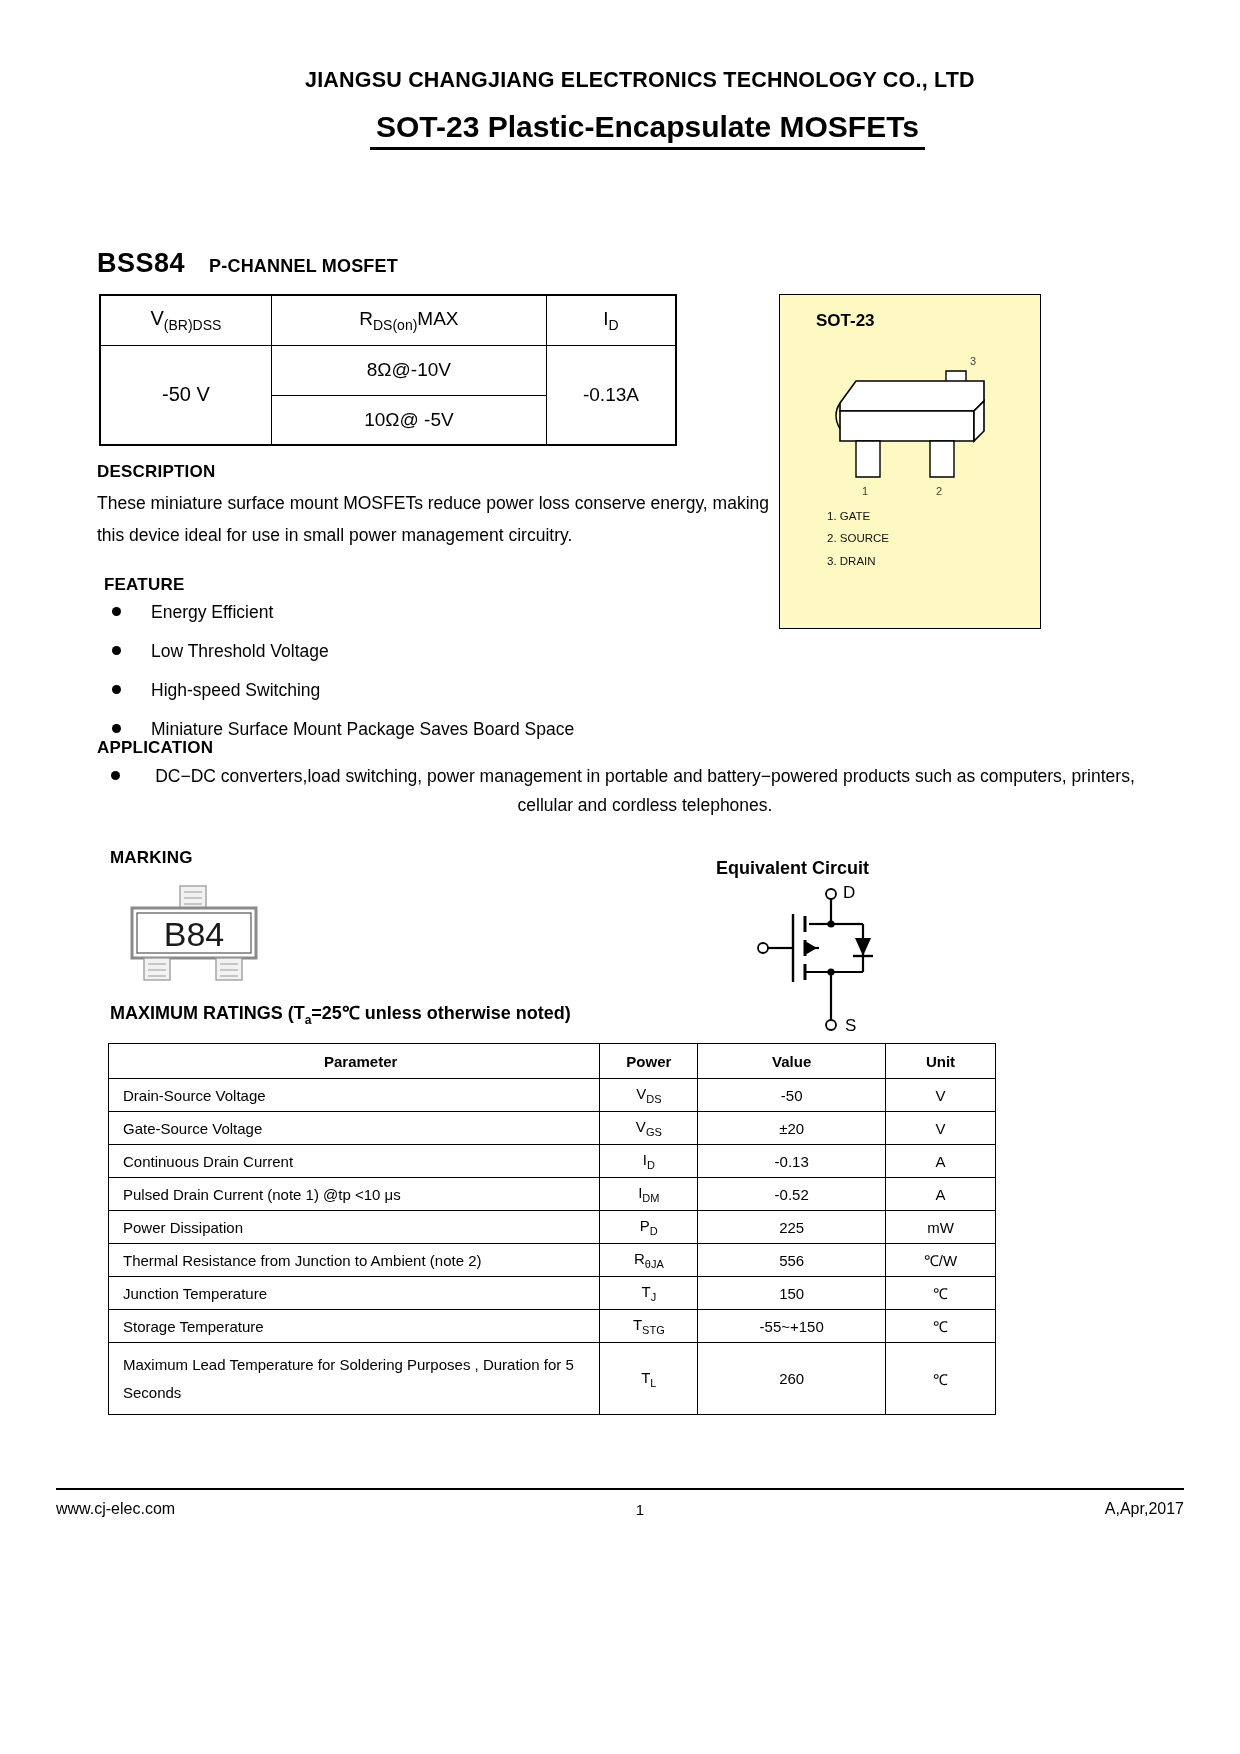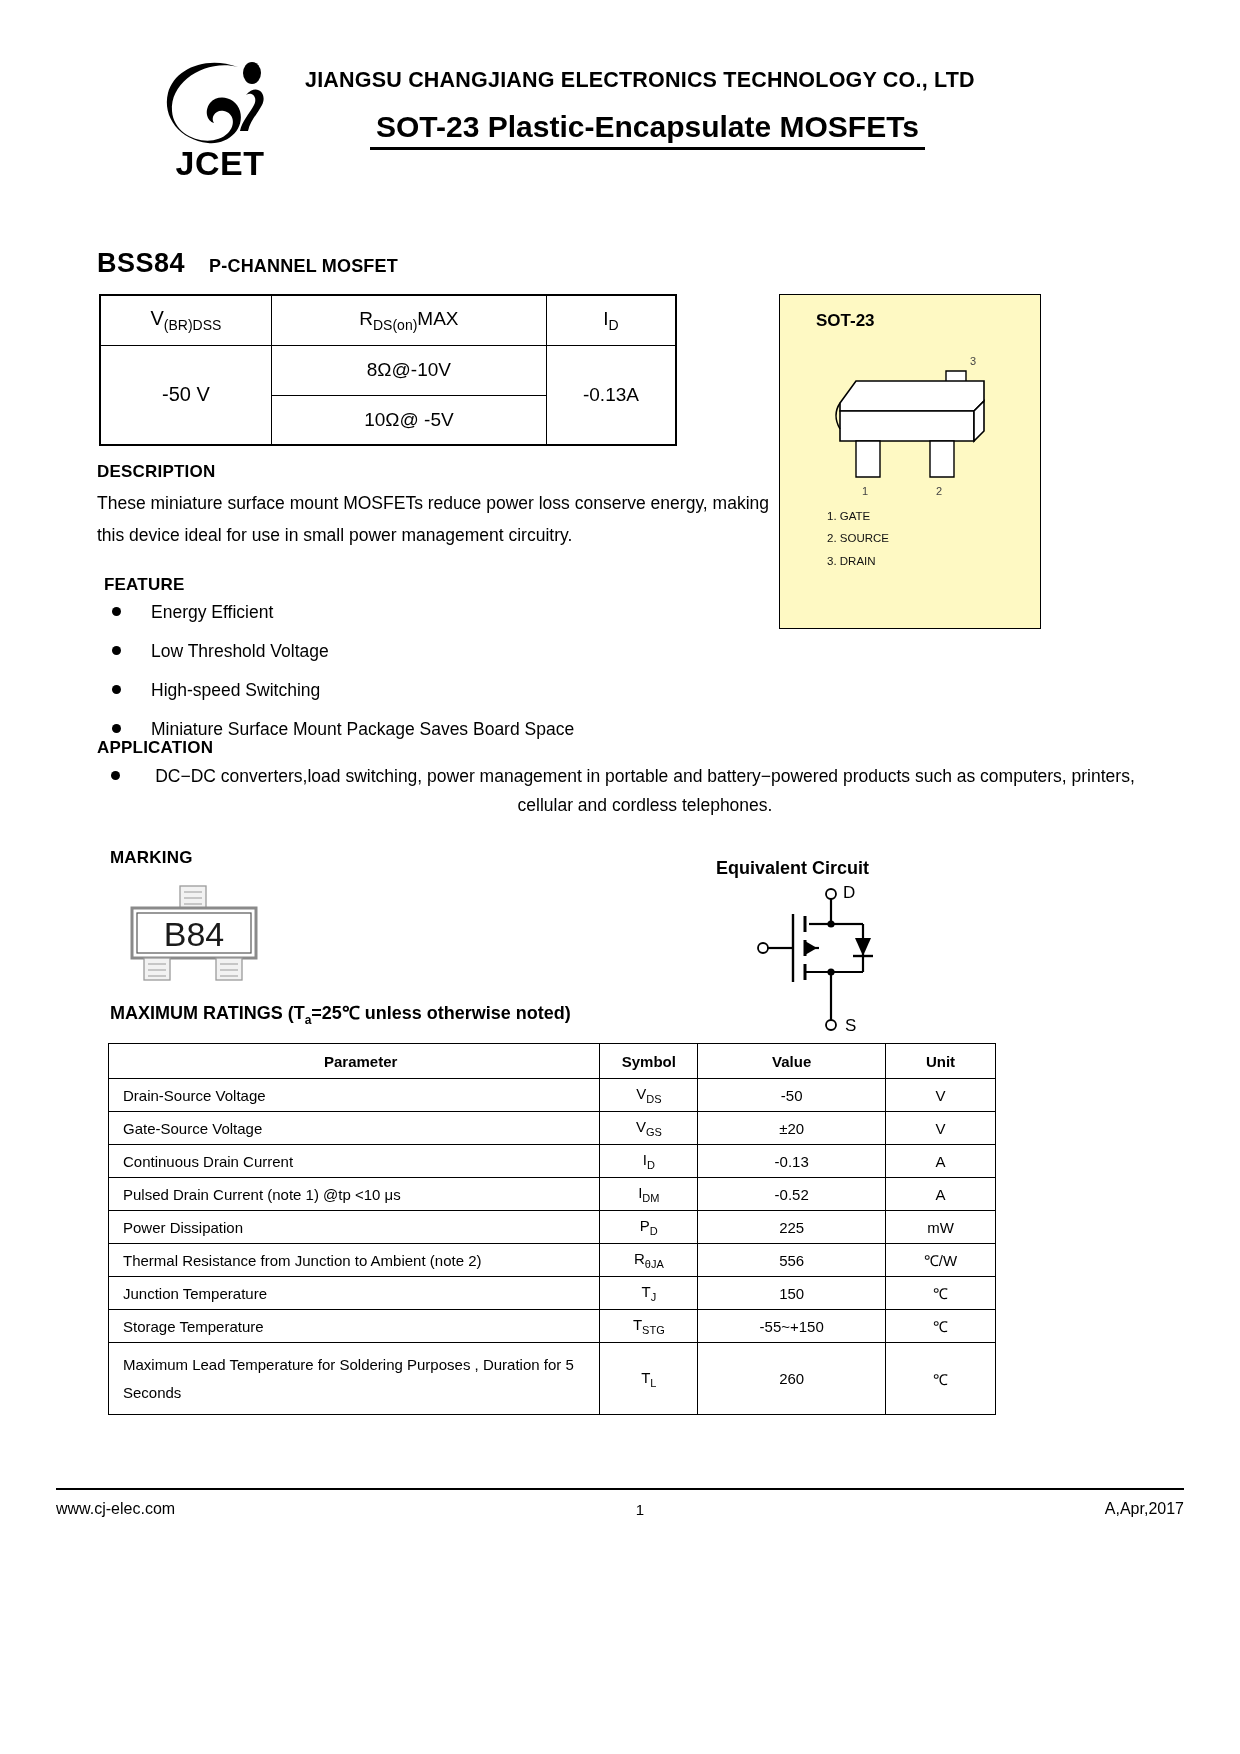--- a/index.html
+++ b/index.html
@@ -128,28 +128,20 @@
     font-size: 16px;
   }
   .footer .f-center { font-size: 15px; }
 </style>
 </head>
 <body>
 
 <div class="page">
 
   <div class="header">
-    <div class="logo-wrap">
-      <svg class="logo-mark" viewBox="0 0 120 95">
-        <path d="M78 12 C 46 4, 10 26, 12 56 C 14 84, 52 94, 68 78 C 76 70, 74 58, 64 56 C 56 54, 50 62, 54 68 C 47 66, 44 56, 50 48 C 58 38, 76 42, 80 56 C 85 74, 68 90, 48 88 C 20 85, 2 62, 8 38 C 14 14, 46 0, 78 12 Z" fill="#000"></path>
-        <ellipse cx="92" cy="18" rx="9" ry="11" fill="#000"></ellipse>
-        <path d="M86 40 C 92 36, 98 42, 94 50 C 90 58, 82 66, 80 76 L 88 76 C 90 66, 98 58, 102 50 C 108 38, 96 28, 86 40 Z" fill="#000"></path>
-      </svg>
-      <div class="logo-text">JCET</div>
-    </div>
     <div class="company-name">JIANGSU CHANGJIANG ELECTRONICS TECHNOLOGY CO., LTD</div>
     <div class="doc-title">SOT-23 Plastic-Encapsulate MOSFETs</div>
   </div>
 
   <div class="part-row">
     <span class="part-number">BSS84</span>
     <span class="part-type">P-CHANNEL MOSFET</span>
   </div>
 
   <table class="spec-table">
@@ -292,21 +284,21 @@
   </svg>
 
   <div class="ratings-head">
     <span>MAXIMUM RATINGS (T</span><sub>a</sub><span>=25℃ unless otherwise noted)</span>
   </div>
 
   <table class="ratings-table">
     <thead>
       <tr>
         <th class="c-param" style="text-align:center;">Parameter</th>
-        <th class="c-sym">Symbol</th>
+        <th class="c-sym">Power</th>
         <th class="c-val">Value</th>
         <th class="c-unit">Unit</th>
       </tr>
     </thead>
     <tbody>
       <tr>
         <td class="c-param">Drain-Source Voltage</td>
         <td class="c-sym"><span>V</span><sub>DS</sub></td>
         <td class="c-val">-50</td>
         <td class="c-unit">V</td>

